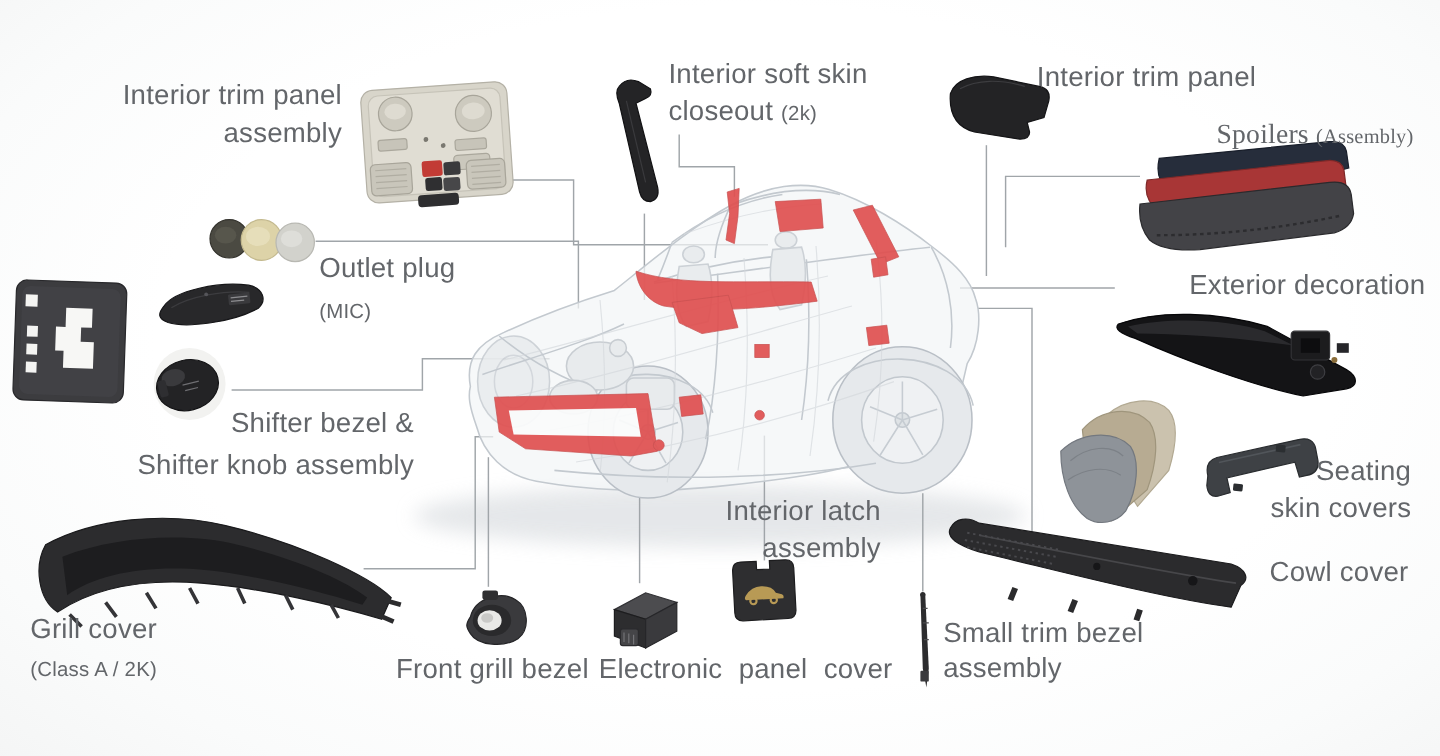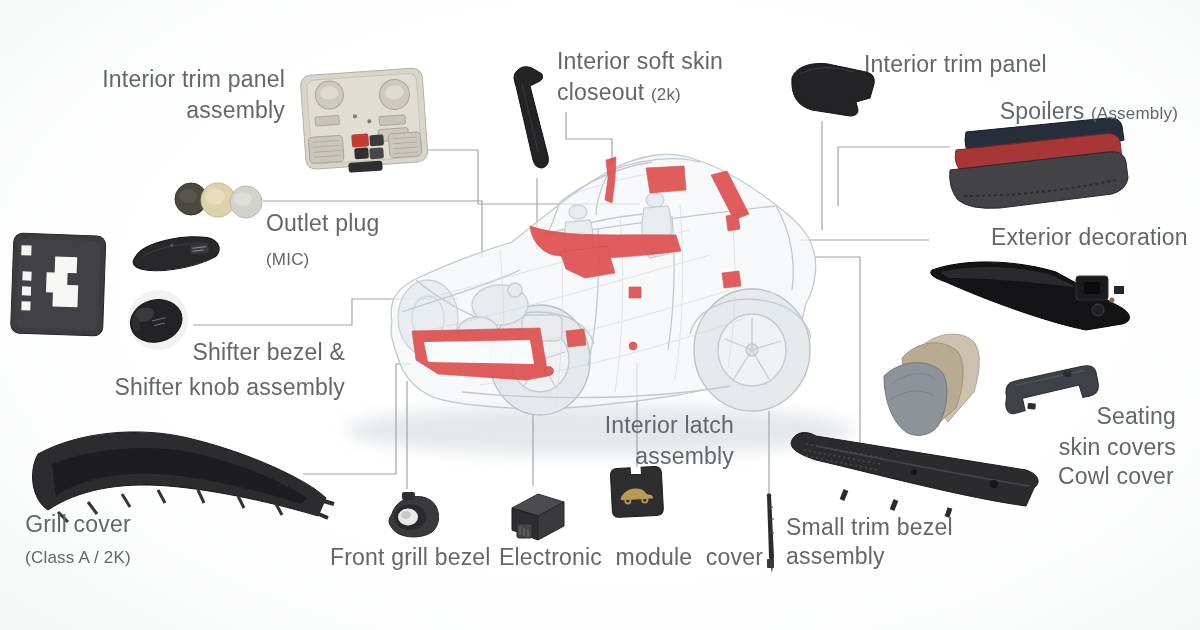--- a/index.html
+++ b/index.html
@@ -304,21 +304,21 @@
 <div class="lbl" style="left:557px;top:46px;">
   <span>Interior soft skin</span><br>
   <span>closeout</span>
   <span class="sub">(2k)</span>
 </div>
 
 <div class="lbl" style="left:864px;top:49px;">
   <span>Interior trim panel</span>
 </div>
 
-<div class="lbl ta-r" style="right:22px;top:96px;">
+<div class="lbl ta-r" style="right:22px;top:96px;font-family:Liberation Serif, serif;">
   <span>Spoilers</span>
   <span class="sub">(Assembly)</span>
 </div>
 
 <div class="lbl" style="left:266px;top:206px;line-height:34px;">
   <span>Outlet plug</span><br>
   <span class="sub">(MIC)</span>
 </div>
 
 <div class="lbl" style="left:991px;top:222px;">
@@ -333,35 +333,35 @@
 <div class="lbl ta-c" style="left:8px;top:509px;width:140px;">
   <span>Grill cover</span><br>
   <span class="sub">(Class A / 2K)</span>
 </div>
 
 <div class="lbl" style="left:330px;top:542px;text-align:center;">
   <span>Front grill bezel</span>
 </div>
 
 <div class="lbl" style="left:499px;top:542px;word-spacing:7px;">
-  <span>Electronic module cover</span>
+  <span>Electronic panel cover</span>
 </div>
 
 <div class="lbl ta-r" style="right:466px;top:410px;margin-left:40px;">
   <span>Interior latch</span><br>
   <span>assembly</span>
 </div>
 
 <div class="lbl" style="left:786px;top:513px;line-height:29px;">
   <span>Small trim bezel</span><br>
   <span>assembly</span>
 </div>
 
 <div class="lbl" style="left:1058px;top:461px;">
   <span>Cowl cover</span>
 </div>
 
-<div class="lbl ta-r" style="right:24px;top:377px;margin-top:24px;">
+<div class="lbl ta-r" style="right:24px;top:377px;">
   <span>Seating</span><br>
   <span>skin covers</span>
 </div>
 
 </div>
 
 </body></html>

